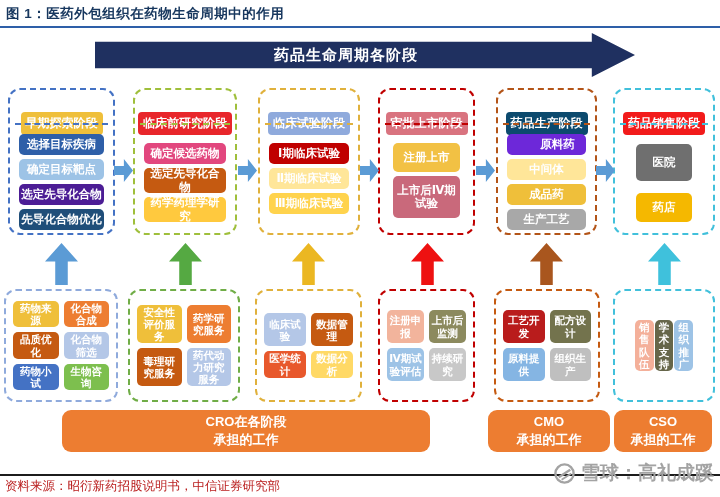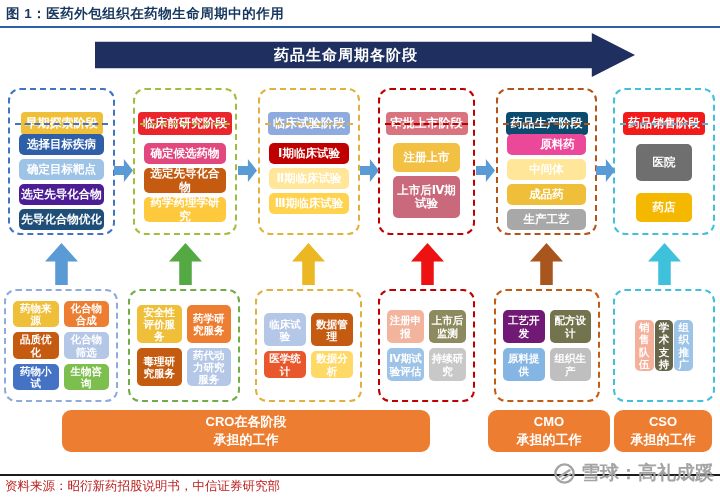--- a/index.html
+++ b/index.html
@@ -82,21 +82,21 @@
     <div class="stage-items" style="padding:16px 13px 0;">
       <div class="pill" style="min-height: 29px; background: rgb(242, 193, 68);">注册上市</div>
       <div class="pill" style="min-height: 42px; background: rgb(201, 105, 123);">上市后Ⅳ期试验</div>
     </div>
   </div>
 
   <div class="stage" style="left: 496px; width: 101px; border-color: rgb(179, 84, 24);">
     <div class="stage-header" style="background: #0c4a6e;">药品生产阶段</div>
     <div class="stage-sep" style="border-color: rgb(179, 84, 24);"></div>
     <div class="stage-items">
-      <div class="pill" style="background: #ec4899; padding-left: 24px;">原料药</div>
+      <div class="pill" style="background: #6d28d9; padding-left: 24px;">原料药</div>
       <div class="pill" style="background: rgb(255, 230, 153);">中间体</div>
       <div class="pill" style="background: rgb(239, 191, 58);">成品药</div>
       <div class="pill" style="background: rgb(168, 168, 168);">生产工艺</div>
     </div>
   </div>
 
   <div class="stage" style="left: 613px; width: 102px; border-color: rgb(65, 192, 219);">
     <div class="stage-header" style="background: rgb(242, 27, 27);">药品销售阶段</div>
     <div class="stage-sep" style="border-color: rgb(65, 192, 219);"></div>
     <div class="stage-items" style="padding:17px 21px 0;gap:12px;">
@@ -142,21 +142,21 @@
   </div>
 
   <div class="svc" style="left: 378px; width: 97px; border-color: rgb(192, 0, 0);">
     <div class="pill tall" style="background: rgb(242, 180, 156);">注册申报</div>
     <div class="pill tall" style="background: rgb(140, 138, 94);">上市后监测</div>
     <div class="pill tall" style="background: rgb(157, 195, 230);">Ⅳ期试验评估</div>
     <div class="pill tall" style="background: rgb(200, 200, 200);">持续研究</div>
   </div>
 
   <div class="svc" style="left: 494px; width: 106px; border-color: rgb(197, 90, 17);">
-    <div class="pill tall" style="background: #701a75;">工艺开发</div>
+    <div class="pill tall" style="background: #b91c1c;">工艺开发</div>
     <div class="pill tall" style="background: rgb(115, 115, 77);">配方设计</div>
     <div class="pill tall" style="background: rgb(133, 181, 227);">原料提供</div>
     <div class="pill tall" style="background: rgb(191, 191, 191);">组织生产</div>
   </div>
 
   <div class="svc single" style="left: 613px; width: 102px; border-color: rgb(65, 192, 219);">
     <div class="pill" style="background: rgb(244, 176, 154);">销售队伍</div>
     <div class="pill" style="background: rgb(102, 102, 74);">学术支持</div>
     <div class="pill" style="background: rgb(157, 195, 230);">组织推广</div>
   </div>

